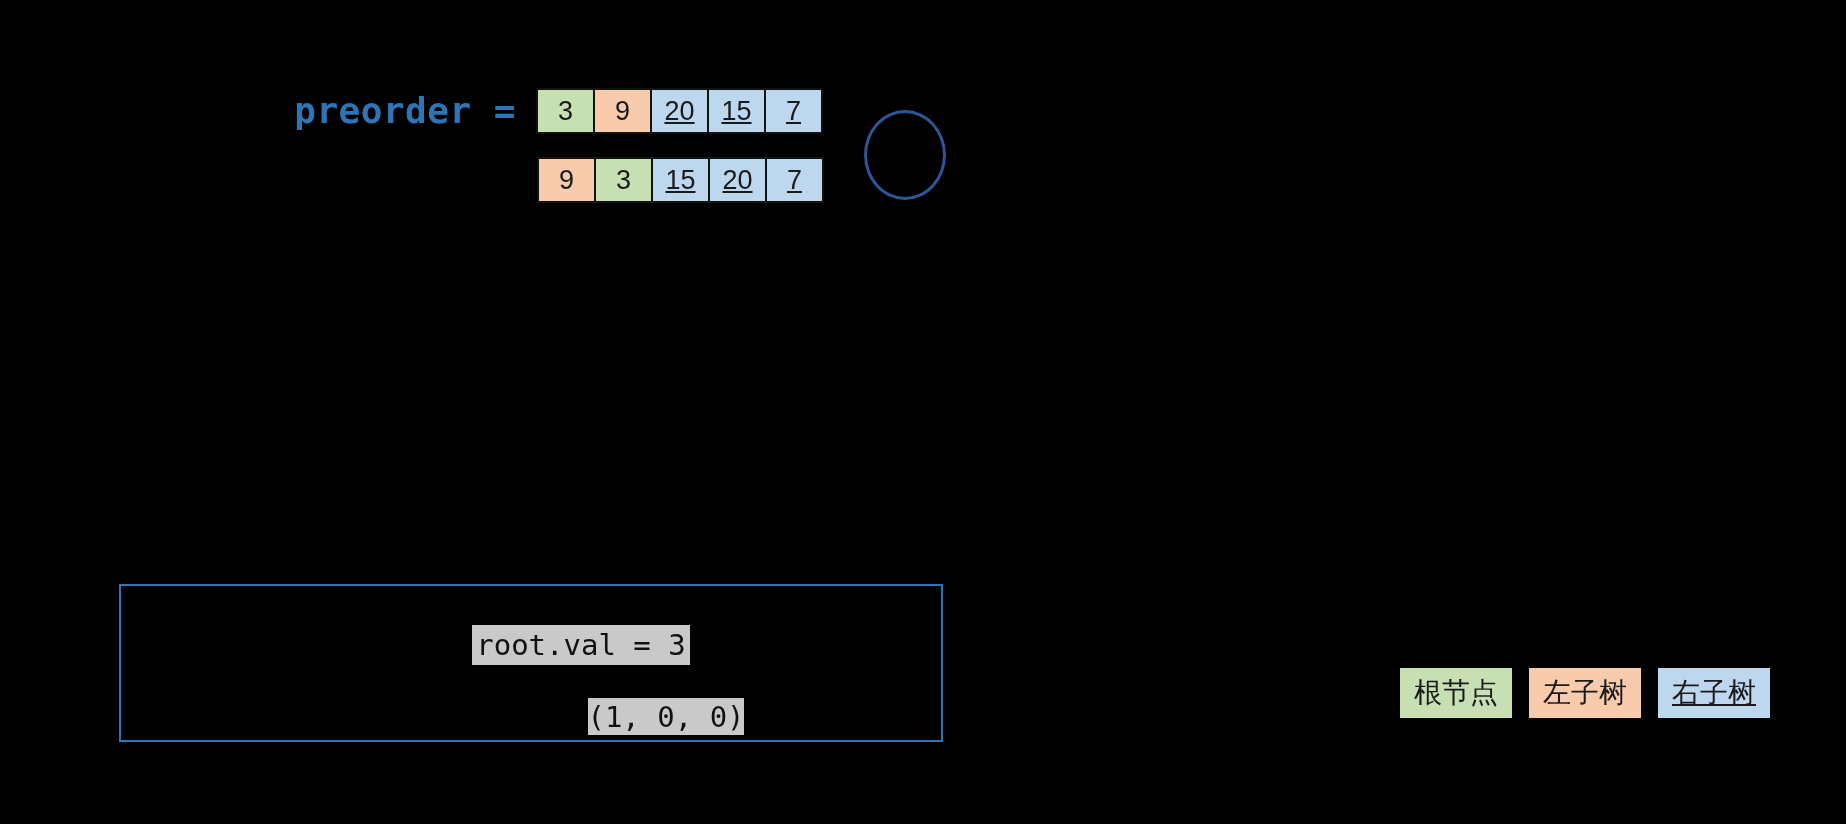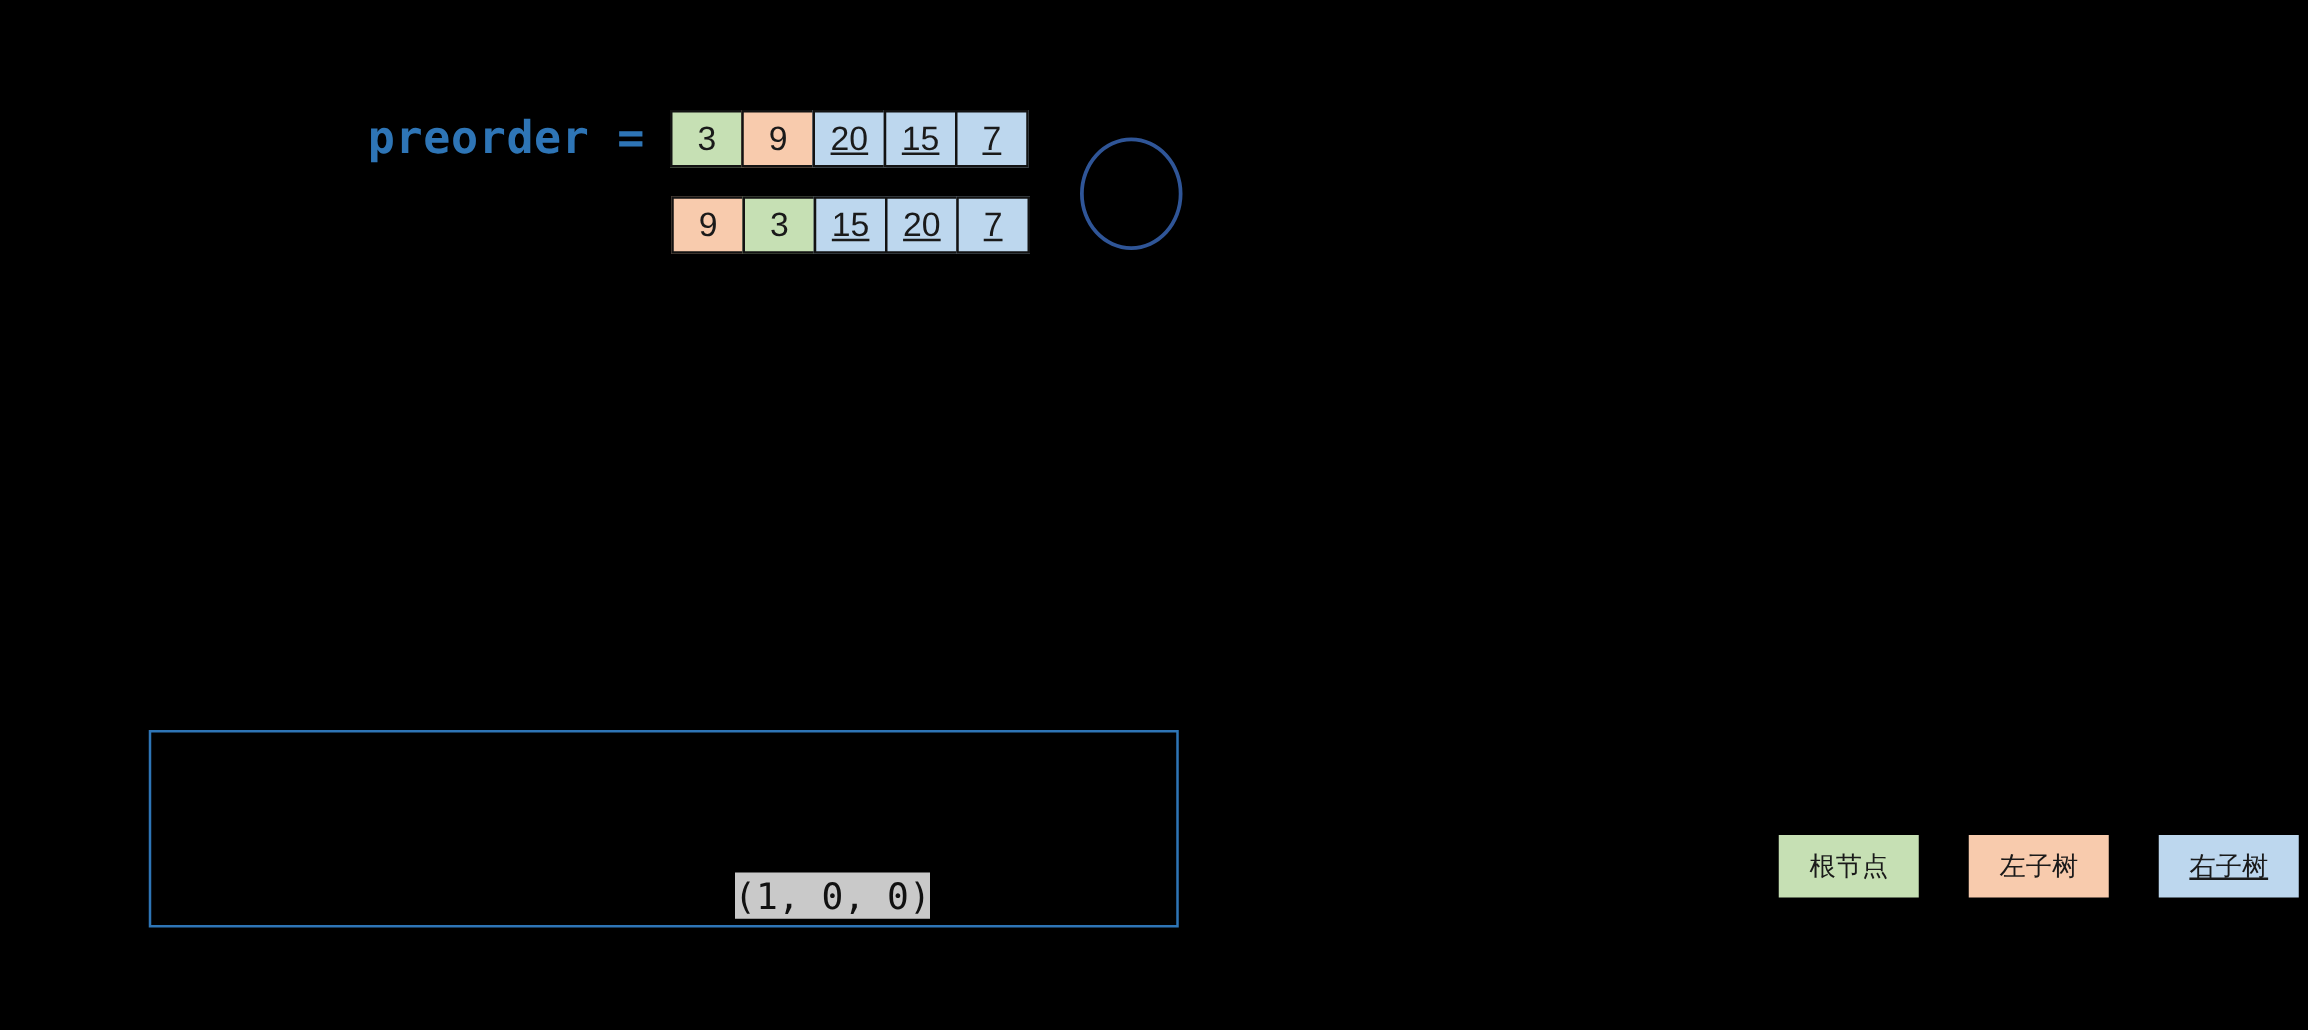--- a/index.html
+++ b/index.html
@@ -100,23 +100,22 @@
     gap: 17px;
   }
   .legend-item {
     box-sizing: border-box;
     min-width: 112px;
     height: 50px;
     padding: 0 10px;
     display: flex;
     align-items: center;
     justify-content: center;
-    font-size: 21px;
+    font-size: 28px;
     color: #1a1a1a;
-    margin-left: 23px;
   }
 </style>
 </head>
 <body>
 
 <div id="canvas">
 
   <div class="row-label label-preorder">preorder =</div>
 
   <div class="array-row preorder-array">
@@ -132,20 +131,21 @@
     <div class="cell" data-role="left">9</div>
     <div class="cell" data-role="root">3</div>
     <div class="cell" data-role="right">15</div>
     <div class="cell" data-role="right">20</div>
     <div class="cell" data-role="right">7</div>
   </div>
 
   <div class="node-circle"></div>
 
   <div class="annotation-box"></div>
+  <div class="code-chip code-line1">root.val = 3</div>
   <div class="code-chip code-line2">(1, 0, 0)</div>
 
   <div class="legend">
     <div class="legend-item" data-role="root">根节点</div>
     <div class="legend-item" data-role="left">左子树</div>
     <div class="legend-item" data-role="right">右子树</div>
   </div>
 
 </div>
 

